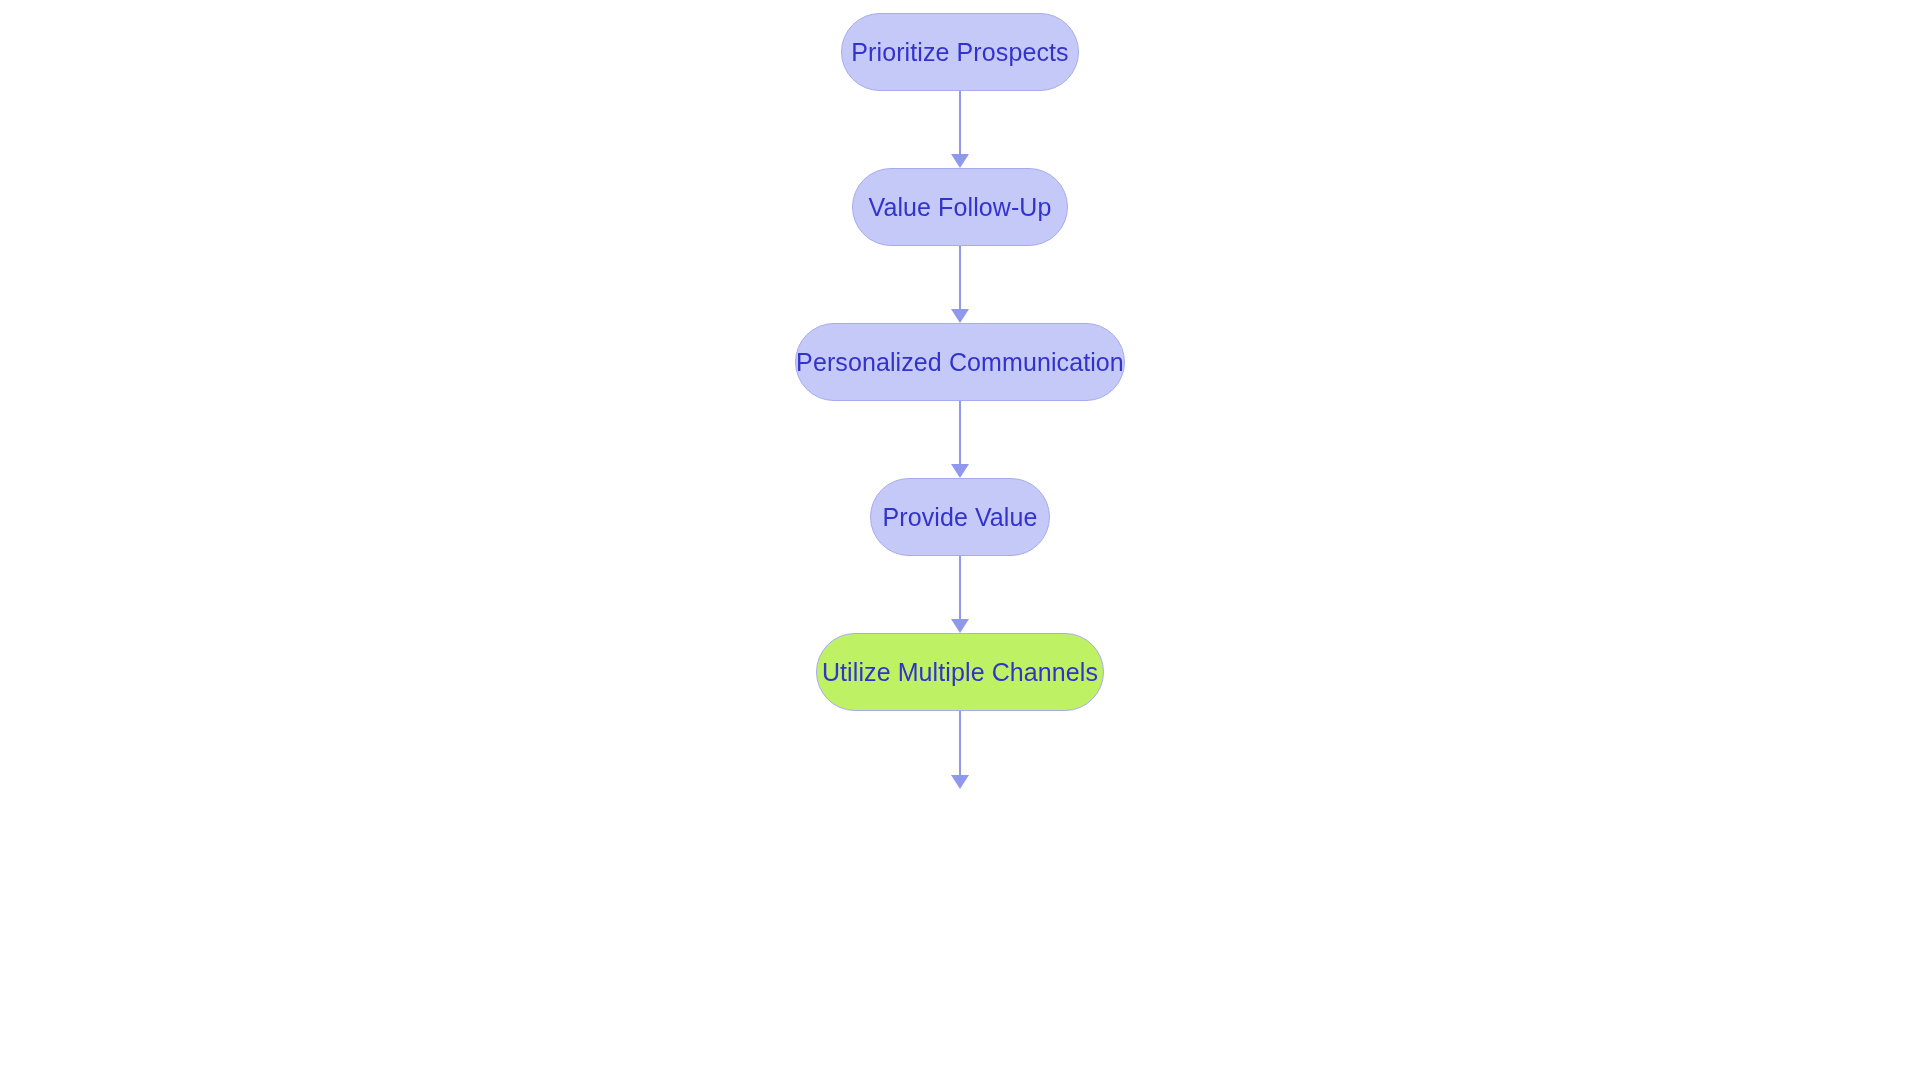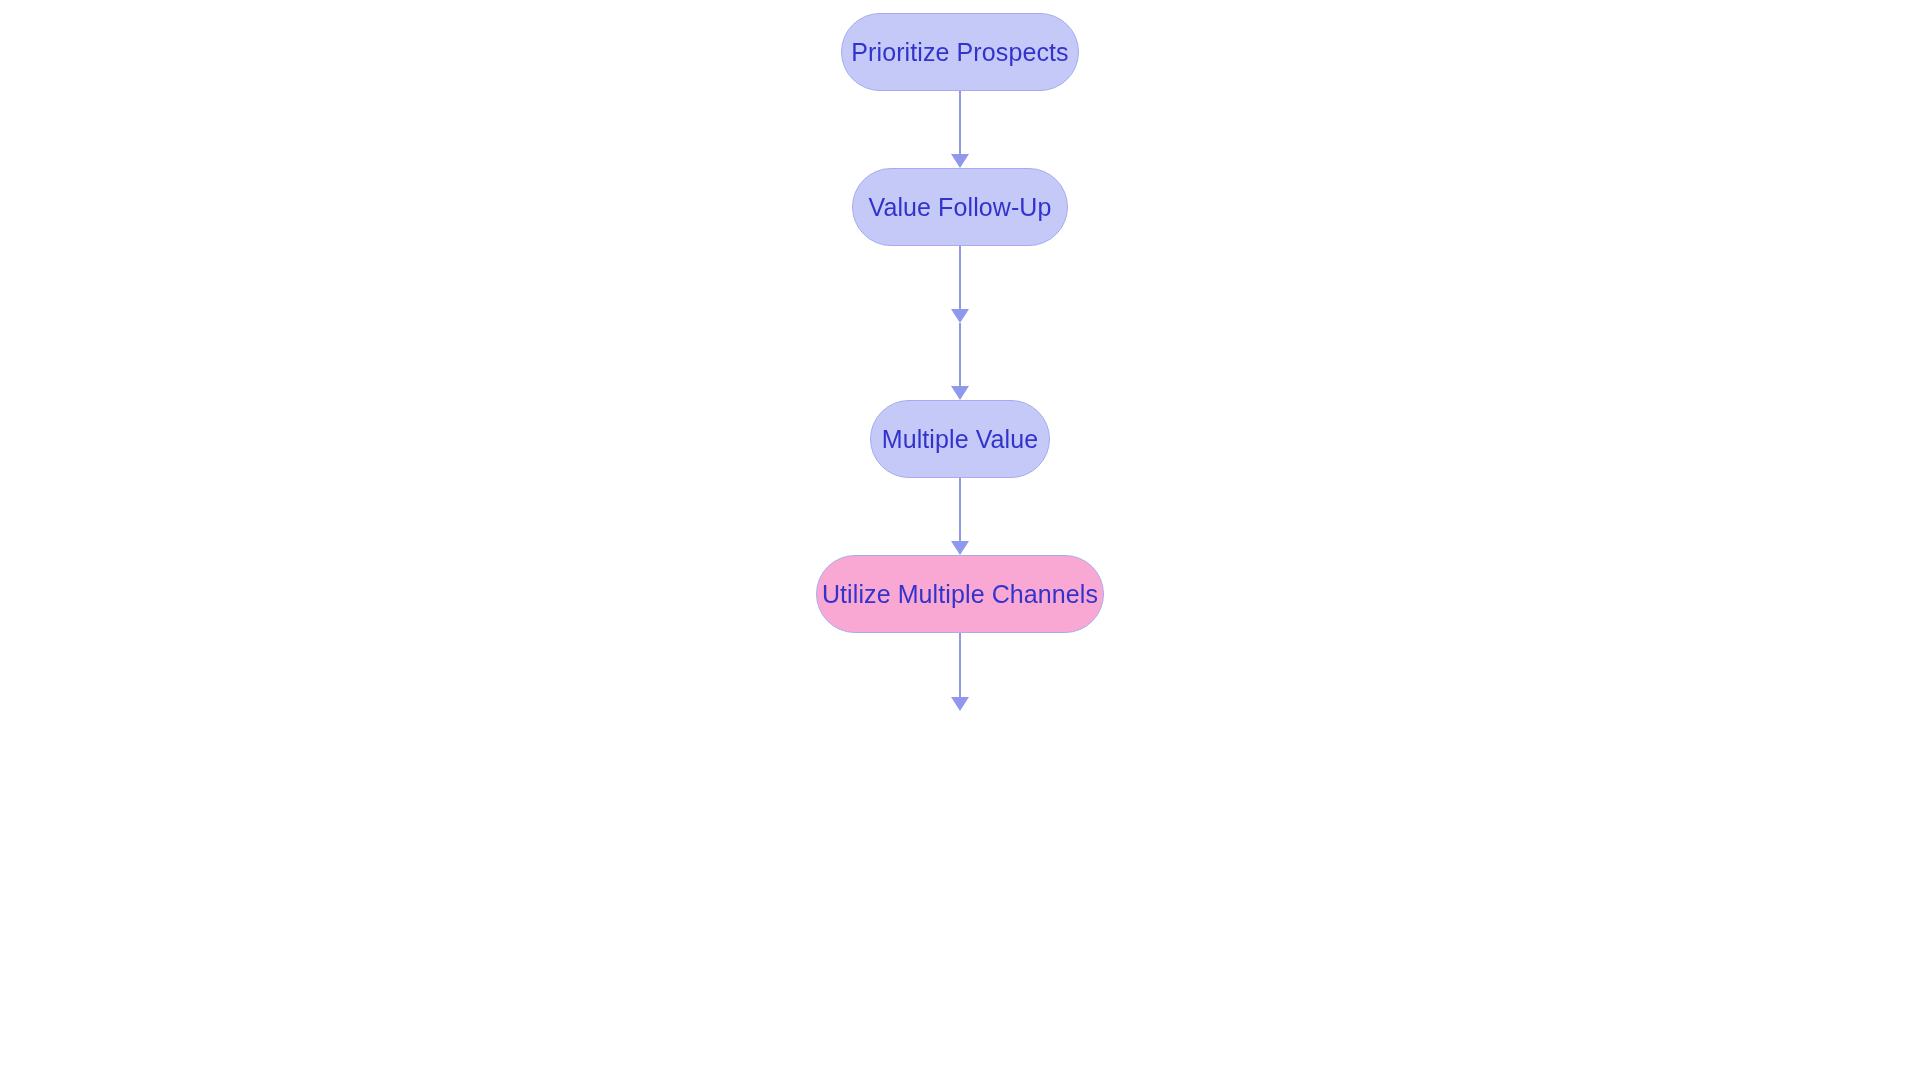--- a/index.html
+++ b/index.html
@@ -117,36 +117,39 @@
 
     <div class="flow-node n1" style="background: rgb(197, 201, 247); border-color: rgb(166, 171, 239);">
       <span class="flow-node-label" style="color: rgb(51, 51, 204);">Value Follow-Up</span>
     </div>
 
     <div class="flow-connector c1">
       <div class="connector-line" style="background: rgb(144, 152, 238);"></div>
       <div class="connector-head" style="border-top-color: rgb(144, 152, 238);"></div>
     </div>
 
+    <div class="flow-node n2" style="background: rgb(197, 201, 247); border-color: rgb(166, 171, 239);">
+      <span class="flow-node-label" style="color: rgb(51, 51, 204);">Personalized Communication</span>
+    </div>
 
     <div class="flow-connector c2">
       <div class="connector-line" style="background: rgb(144, 152, 238);"></div>
       <div class="connector-head" style="border-top-color: rgb(144, 152, 238);"></div>
     </div>
 
     <div class="flow-node n3" style="background: rgb(197, 201, 247); border-color: rgb(166, 171, 239);">
-      <span class="flow-node-label" style="color: rgb(51, 51, 204);">Multiple Value</span>
+      <span class="flow-node-label" style="color: rgb(51, 51, 204);">Provide Value</span>
     </div>
 
     <div class="flow-connector c3">
       <div class="connector-line" style="background: rgb(144, 152, 238);"></div>
       <div class="connector-head" style="border-top-color: rgb(144, 152, 238);"></div>
     </div>
 
-    <div class="flow-node n4" style="background: #f9a8d4; border-color: rgb(166, 171, 239);">
+    <div class="flow-node n4" style="background: #bef264; border-color: rgb(166, 171, 239);">
       <span class="flow-node-label" style="color: rgb(51, 51, 204);">Utilize Multiple Channels</span>
     </div>
 
     <div class="flow-connector c4">
       <div class="connector-line" style="background: rgb(144, 152, 238);"></div>
       <div class="connector-head" style="border-top-color: rgb(144, 152, 238);"></div>
     </div>
 
 
   </div>

